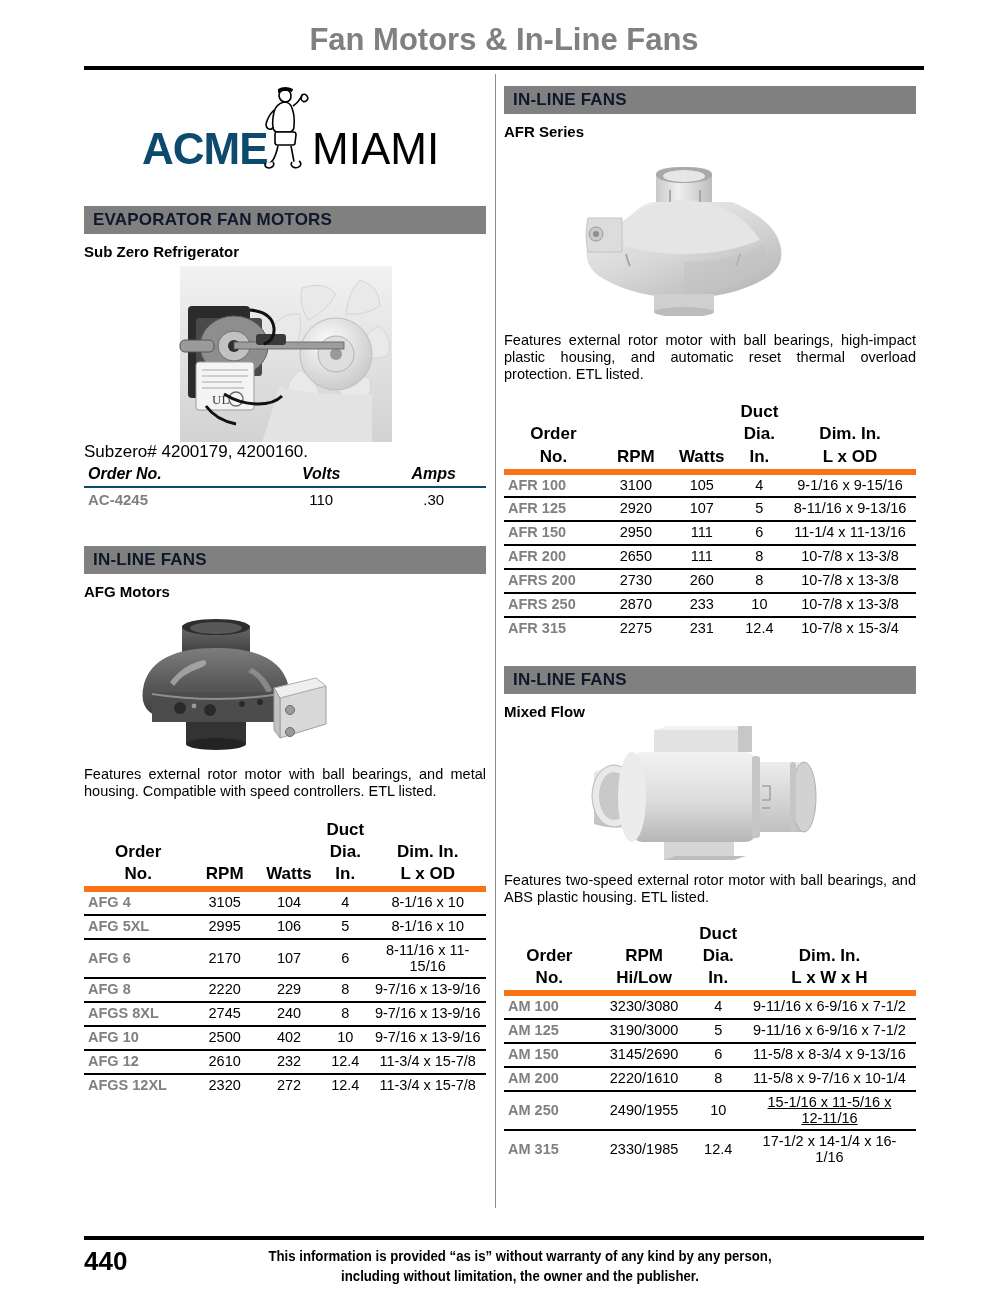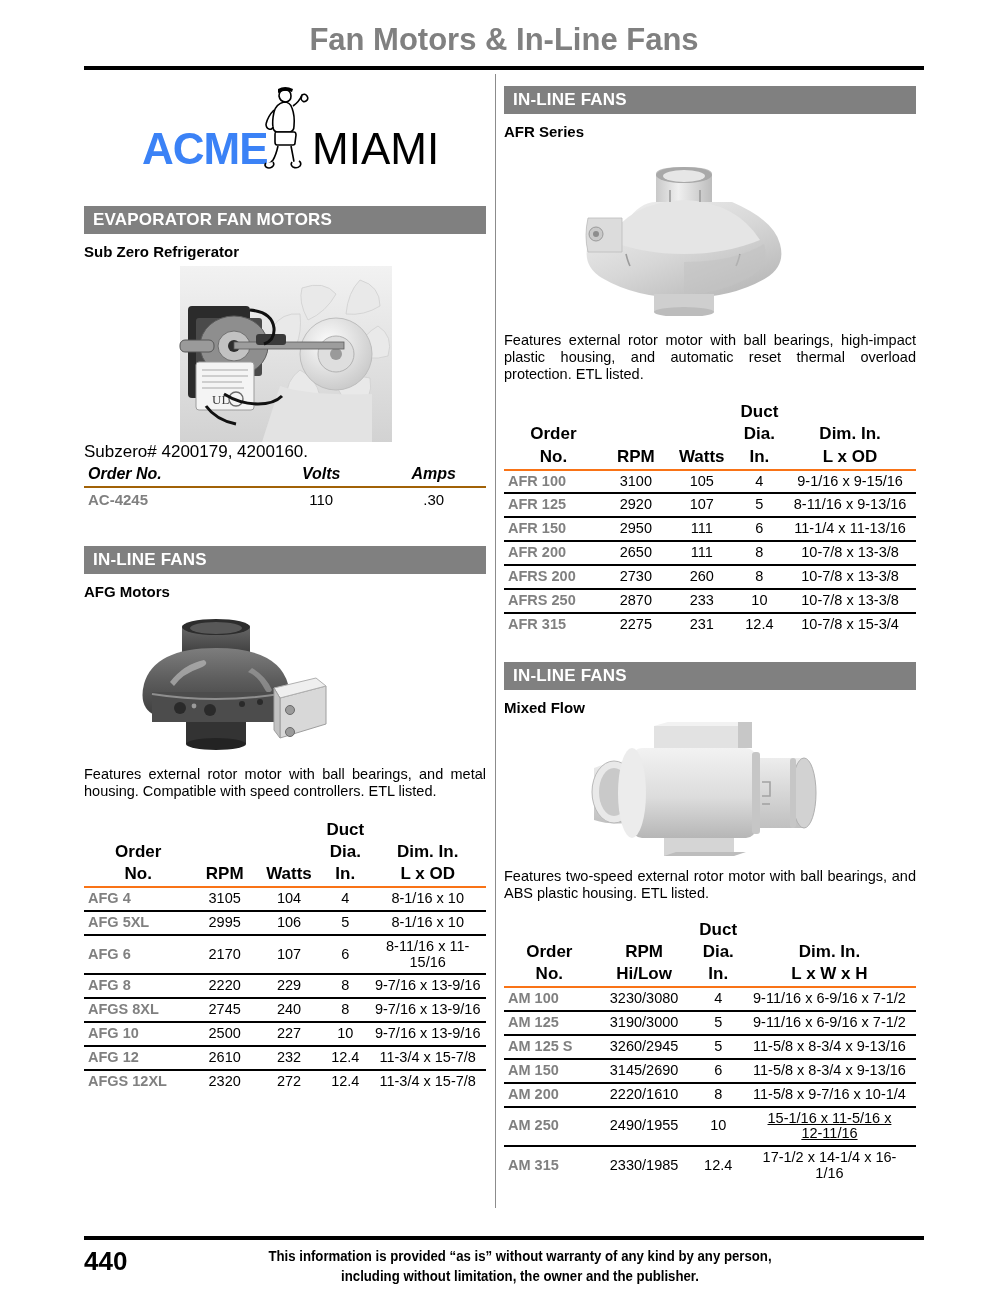--- a/index.html
+++ b/index.html
@@ -29,31 +29,31 @@
   
   .col-left{position:absolute;left:84px;top:78px;width:402px;}
   .col-right{position:absolute;left:504px;top:86px;width:412px;}
 
   
   .logo{
     position:relative;height:128px;width:402px;
   }
   .logo-acme{
     position:absolute;left:58px;top:46px;
-    font-size:44px;font-weight:bold;letter-spacing:-1px;color:#3b82f6;
+    font-size:44px;font-weight:bold;letter-spacing:-1px;color:#0c4a6e;
   }
   .logo-miami{
     position:absolute;left:228px;top:46px;
     font-size:44px;font-weight:normal;letter-spacing:0px;color:#000;
   }
   .logo-man{position:absolute;left:176px;top:8px;width:52px;height:84px;}
 
   
   .bar{
-    background:#808080;color:#ffffff;
+    background:#808080;color:#0f172a;
     font-size:17px;font-weight:bold;
     padding:5px 0 6px 9px;
     letter-spacing:0.2px;
     line-height:1.0;
   }
   .subhead{
     font-size:15px;font-weight:bold;color:#000;
     margin-top:9px;
   }
 
@@ -82,35 +82,35 @@
     line-height:1.12;
   }
   table.spec thead tr.hrow th{ padding-bottom:3px; }
   table.spec tbody tr{ }
   table.spec tbody td{
     padding:3px 0 3px 0;
     text-align:center;
     border-top:2px solid #000;
     line-height:1.1;
   }
-  table.spec tbody tr:first-child td{border-top:2px solid #f97316;}
+  table.spec tbody tr:first-child td{border-top:6px solid #f97316;}
   table.spec tbody td.ord{
     color:#808080;font-weight:bold;text-align:left;padding-left:4px;
   }
 
   
   table.simple{
     border-collapse:collapse;width:100%;font-size:15px;
   }
   table.simple th{
     font-weight:bold;font-size:16px;text-align:center;padding:1px 0 3px 0;font-style:italic;
   }
   table.simple th.left{text-align:left;padding-left:4px;}
   table.simple td{
-    text-align:center;padding:3px 0 2px 0;border-top:2px solid #a16207;margin-left:40px;
+    text-align:center;padding:3px 0 2px 0;border-top:2px solid #0c4a6e;margin-left:40px;
   }
   table.simple td.ord{color:#808080;font-weight:bold;text-align:left;padding-left:4px;}
 
   .subzero{font-size:17px;margin-bottom:2px;}
 
   
   .footer-rule{
     position:absolute;left:84px;top:1236px;width:840px;height:4px;background:#000;
   }
   .page-num{
@@ -342,21 +342,21 @@
         <tr>
             <td class="ord">AFGS 8XL</td>
             <td>2745</td>
             <td>240</td>
             <td>8</td>
             <td>9-7/16 x 13-9/16</td>
           </tr>
         <tr>
             <td class="ord">AFG 10</td>
             <td>2500</td>
-            <td>227</td>
+            <td>402</td>
             <td>10</td>
             <td>9-7/16 x 13-9/16</td>
           </tr>
         <tr>
             <td class="ord">AFG 12</td>
             <td>2610</td>
             <td>232</td>
             <td>12.4</td>
             <td>11-3/4 x 15-7/8</td>
           </tr>
@@ -571,26 +571,20 @@
             <td>4</td>
             <td>9-11/16 x 6-9/16 x 7-1/2</td>
           </tr>
         <tr>
             <td class="ord">AM 125</td>
             <td>3190/3000</td>
             <td>5</td>
             <td>9-11/16 x 6-9/16 x 7-1/2</td>
           </tr>
         <tr>
-            <td class="ord">AM 125 S</td>
-            <td>3260/2945</td>
-            <td>5</td>
-            <td>11-5/8 x 8-3/4 x 9-13/16</td>
-          </tr>
-        <tr>
             <td class="ord">AM 150</td>
             <td>3145/2690</td>
             <td>6</td>
             <td>11-5/8 x 8-3/4 x 9-13/16</td>
           </tr>
         <tr>
             <td class="ord">AM 200</td>
             <td>2220/1610</td>
             <td>8</td>
             <td>11-5/8 x 9-7/16 x 10-1/4</td>

